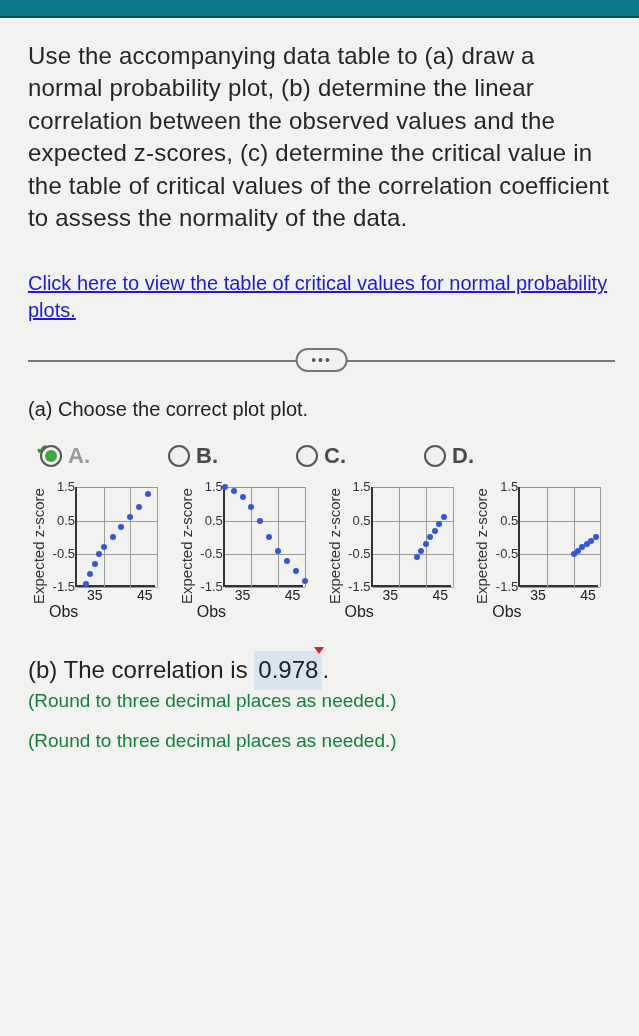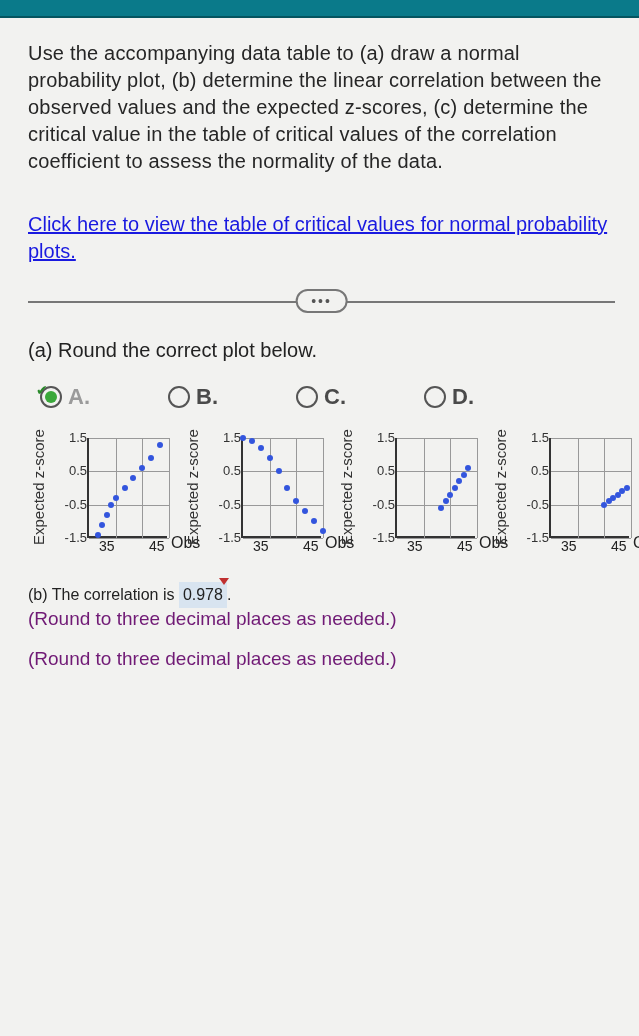--- a/index.html
+++ b/index.html
@@ -13,21 +13,21 @@
     background: #0a7a8a;
     height: 18px;
     border-bottom: 2px solid #055560;
   }
   .page {
     background: #f2f2f0;
     padding: 22px 24px 30px 28px;
     min-height: 1018px;
   }
   .question-text {
-    font-size: 20px;
+    font-size: 24px;
     line-height: 1.35;
     color: #262626;
     margin-bottom: 18px;
     letter-spacing: 0.2px;
   }
   .links { margin-bottom: 24px; }
   .link {
     color: #1a1ae0;
     text-decoration: underline;
     font-size: 20px;
@@ -79,46 +79,46 @@
   .choice-label { font-size: 22px; font-weight: bold; color: #4a4a4a; }
   .choice-label.faded { color: #9a9a9a; }
 
   .plots-row { display: flex; gap: 4px; margin-bottom: 30px; }
   .plot-wrap { width: 150px; display: flex; }
   .ylab {
     writing-mode: vertical-rl; transform: rotate(180deg);
     font-size: 15px; text-align: center; padding: 0 2px; color: #333;
     height: 130px;
   }
-  .plot-col { display: flex; flex-direction: row; align-items: flex-end; margin-left: 12px; }
+  .plot-col { display: flex; flex-direction: column; align-items: flex-start; }
   .plot-area {
     width: 110px; height: 120px; position: relative;
   }
   .grid {
     position: absolute; left: 26px; top: 6px; width: 80px; height: 100px;
     border-left: 2px solid #333; border-bottom: 2px solid #333;
   }
   .hline { position: absolute; left: 0; width: 80px; height: 1px; background: #999; }
   .vline { position: absolute; top: 0; height: 100px; width: 1px; background: #999; }
   .ytick { position: absolute; left: -30px; width: 28px; text-align: right; font-size: 13px; color: #333; }
   .xtick { position: absolute; bottom: -18px; font-size: 14px; }
   .pt { position: absolute; width: 6px; height: 6px; background: #3355dd; border-radius: 50%; transform: translate(-50%,-50%); }
   .xlab { font-size: 16px; margin-top: 2px; }
 
-  .part-b { font-size: 16px; margin-top: 20px; line-height: 1.6; }
+  .part-b { font-size: 24px; margin-top: 20px; line-height: 1.6; }
   .answer-box {
     display: inline-block; background: #d8e4f0; padding: 0 4px;
     position: relative;
   }
   .answer-box::after {
     content: ""; position: absolute; right: -2px; top: -4px;
     border-left: 5px solid transparent; border-right: 5px solid transparent;
     border-top: 7px solid #c03030;
   }
-  .hint { font-size: 19px; color: #701a75; margin-bottom: 18px; }
+  .hint { font-size: 19px; color: #15803d; margin-bottom: 18px; }
   .blank {
     display: inline-block; width: 24px; height: 22px; border: 1.5px solid #555; vertical-align: middle;
     background: #fff;
   }
 </style>
 </head>
 <body>
 
 <div class="topbar"></div>
 
@@ -129,21 +129,21 @@
   <div class="links">
     <br>
     <span class="link">Click here to view the table of critical values for normal probability plots.</span>
   </div>
 
   <div class="divider-wrap">
     <div class="divider-line"></div>
     <div class="pill">•••</div>
   </div>
 
-  <p class="part-label">(a) Round the correct plot below.</p>
+  <p class="part-label">(a) Choose the correct plot plot.</p>
 
   <div class="choices-row">
     <div class="choice">
       <span class="radio selected">
           <span class="check-badge">✔</span>
         </span>
       <span class="choice-label faded">A.</span>
     </div>
     <div class="choice" style="margin-left:36px">
       <span class="radio"></span>

